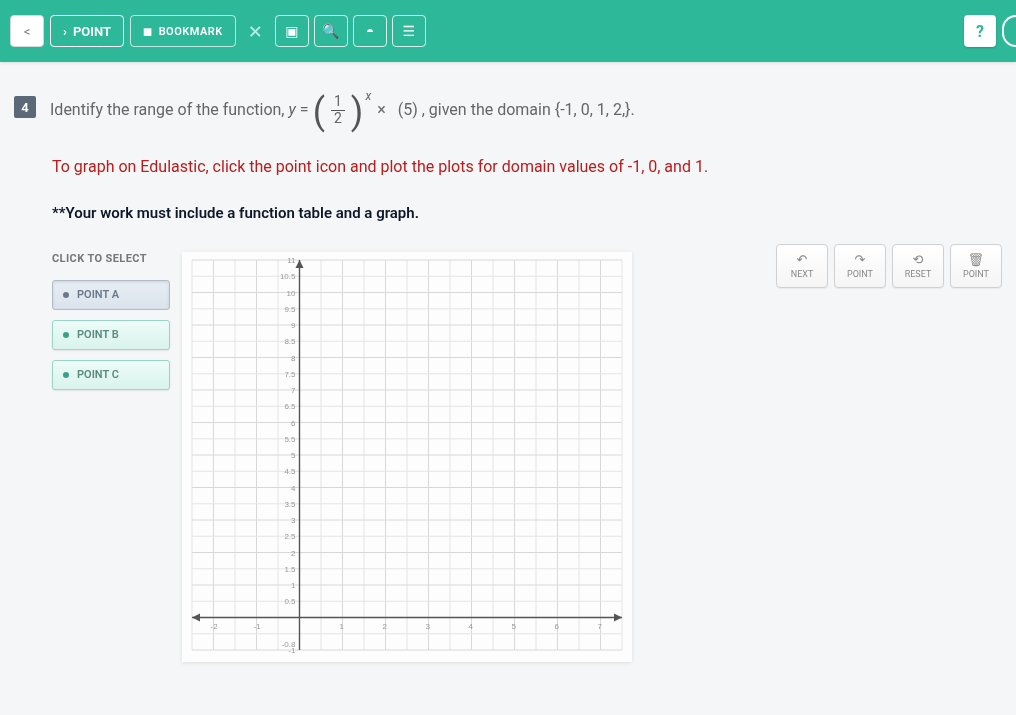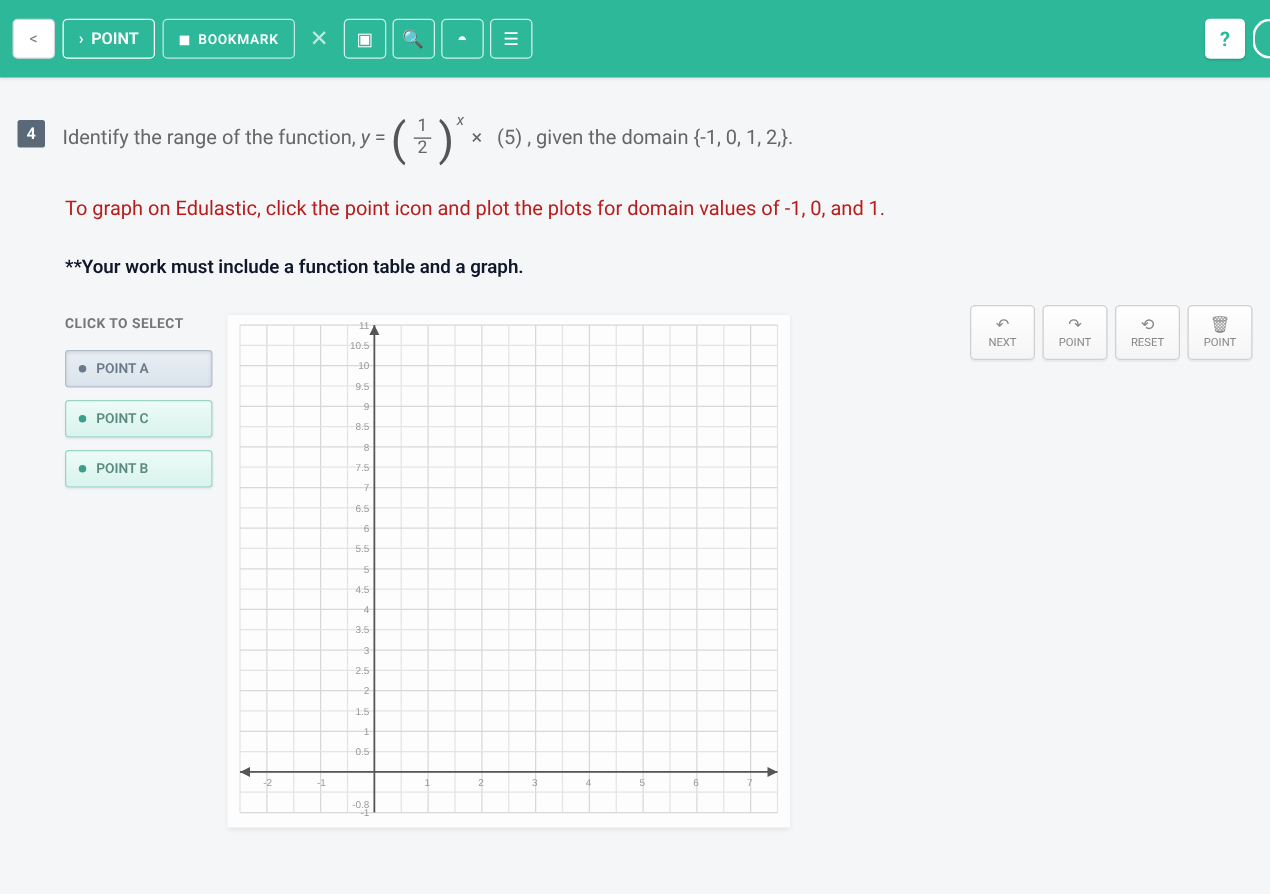--- a/index.html
+++ b/index.html
@@ -245,25 +245,25 @@
     </div>
 
     <div class="cts">CLICK TO SELECT</div>
     <div class="tools">
       <div class="ptbtn active">
         <span class="dot"></span>
         <span>POINT A</span>
       </div>
       <div class="ptbtn">
         <span class="dot"></span>
-        <span>POINT C</span>
+        <span>POINT B</span>
       </div>
       <div class="ptbtn">
         <span class="dot"></span>
-        <span>POINT B</span>
+        <span>POINT C</span>
       </div>
     </div>
 
     <div class="graphbox">
       <svg class="grid" viewBox="0 0 450 410">
           <line class="gl" x1="10" y1="8" x2="10" y2="398"></line>
           <line class="glm" x1="31.5" y1="8" x2="31.5" y2="398"></line>
           <line class="gl" x1="53" y1="8" x2="53" y2="398"></line>
           <line class="glm" x1="74.5" y1="8" x2="74.5" y2="398"></line>
           <line class="gl" x1="96" y1="8" x2="96" y2="398"></line>

